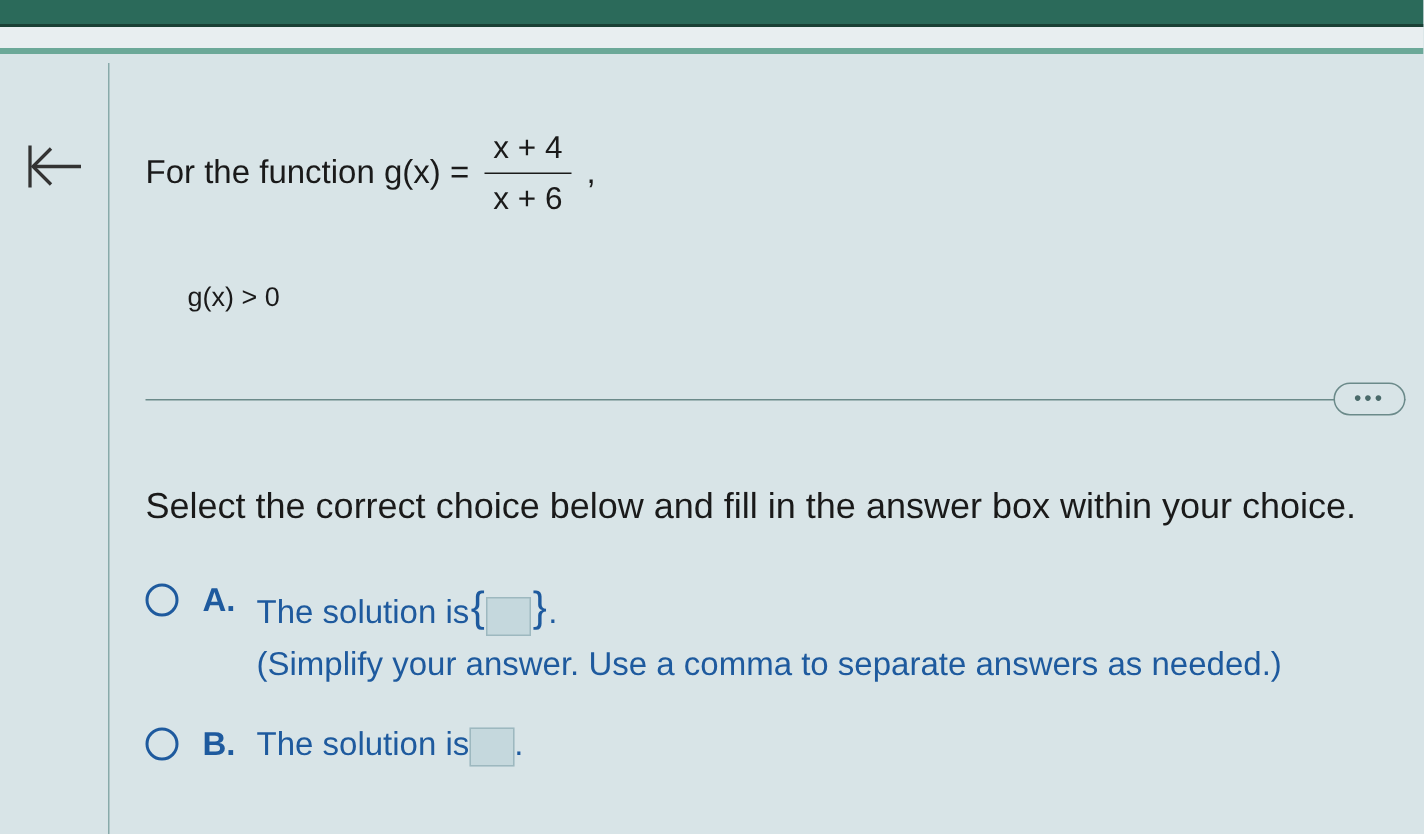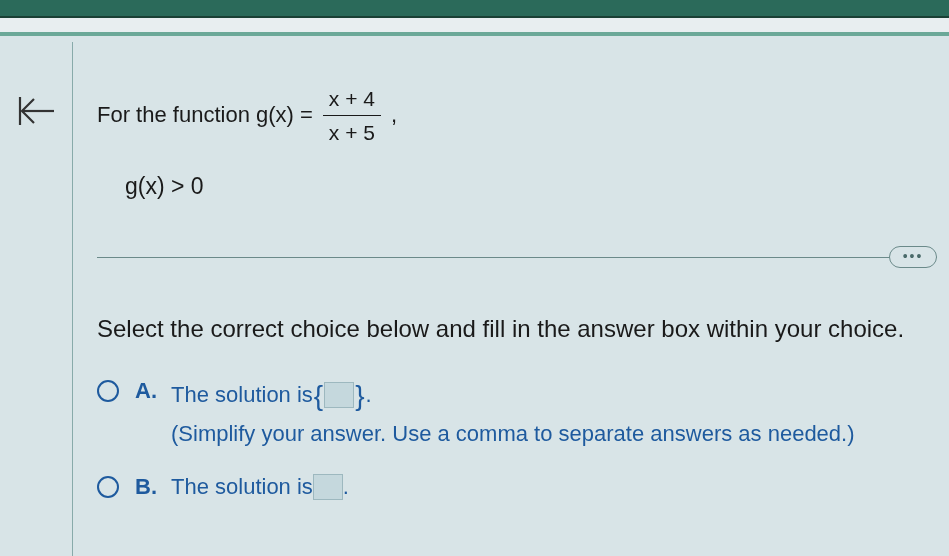--- a/index.html
+++ b/index.html
@@ -68,22 +68,22 @@
       vertical-align: middle;
       margin: 0 4px;
       font-size: 21px;
     }
     .fraction .num { padding: 0 6px 2px 6px; text-align: right; }
     .fraction .den {
       border-top: 1.5px solid #1a1a1a;
       padding: 2px 6px 0 6px;
     }
     .inequality {
-      margin: 22px 0 0 28px;
-      font-size: 23px;
+      margin: 38px 0 0 28px;
+      font-size: 18px;
     }
     .hr-row {
       position: relative;
       margin-top: 44px;
       height: 24px;
     }
     .hr-line {
       position: absolute;
       top: 11px;
       left: 0;
@@ -137,21 +137,21 @@
       margin-right: 12px;
       font-size: 22px;
       min-width: 24px;
     }
     .choice-body {
       color: #1e5a9e;
       font-size: 22px;
     }
     .choice-line1 {
       display: flex;
-      align-items: center;
+      align-items: flex-end;
       flex-wrap: wrap;
     }
     .brace { font-size: 28px; margin: 0 1px; color: #1e5a9e; }
     .answer-box {
       display: inline-block;
       width: 30px;
       height: 26px;
       background: #c5d8dd;
       border: 1px solid #9db8bf;
       vertical-align: middle;
@@ -180,21 +180,21 @@
   </div>
 
   <div class="divider-v"></div>
 
   <div class="main">
 
     <div class="prompt-line">
       <span>For the function g(x) =</span>
       <span class="fraction">
         <span class="num">x + 4</span>
-        <span class="den">x + 5</span>
+        <span class="den">x + 6</span>
       </span>
       <span>,</span>
     </div>
 
     <div class="inequality">g(x) &gt; 0</div>
 
     <div class="hr-row">
       <div class="hr-line"></div>
       <div class="ellipsis-pill">
         <span>•••</span>

